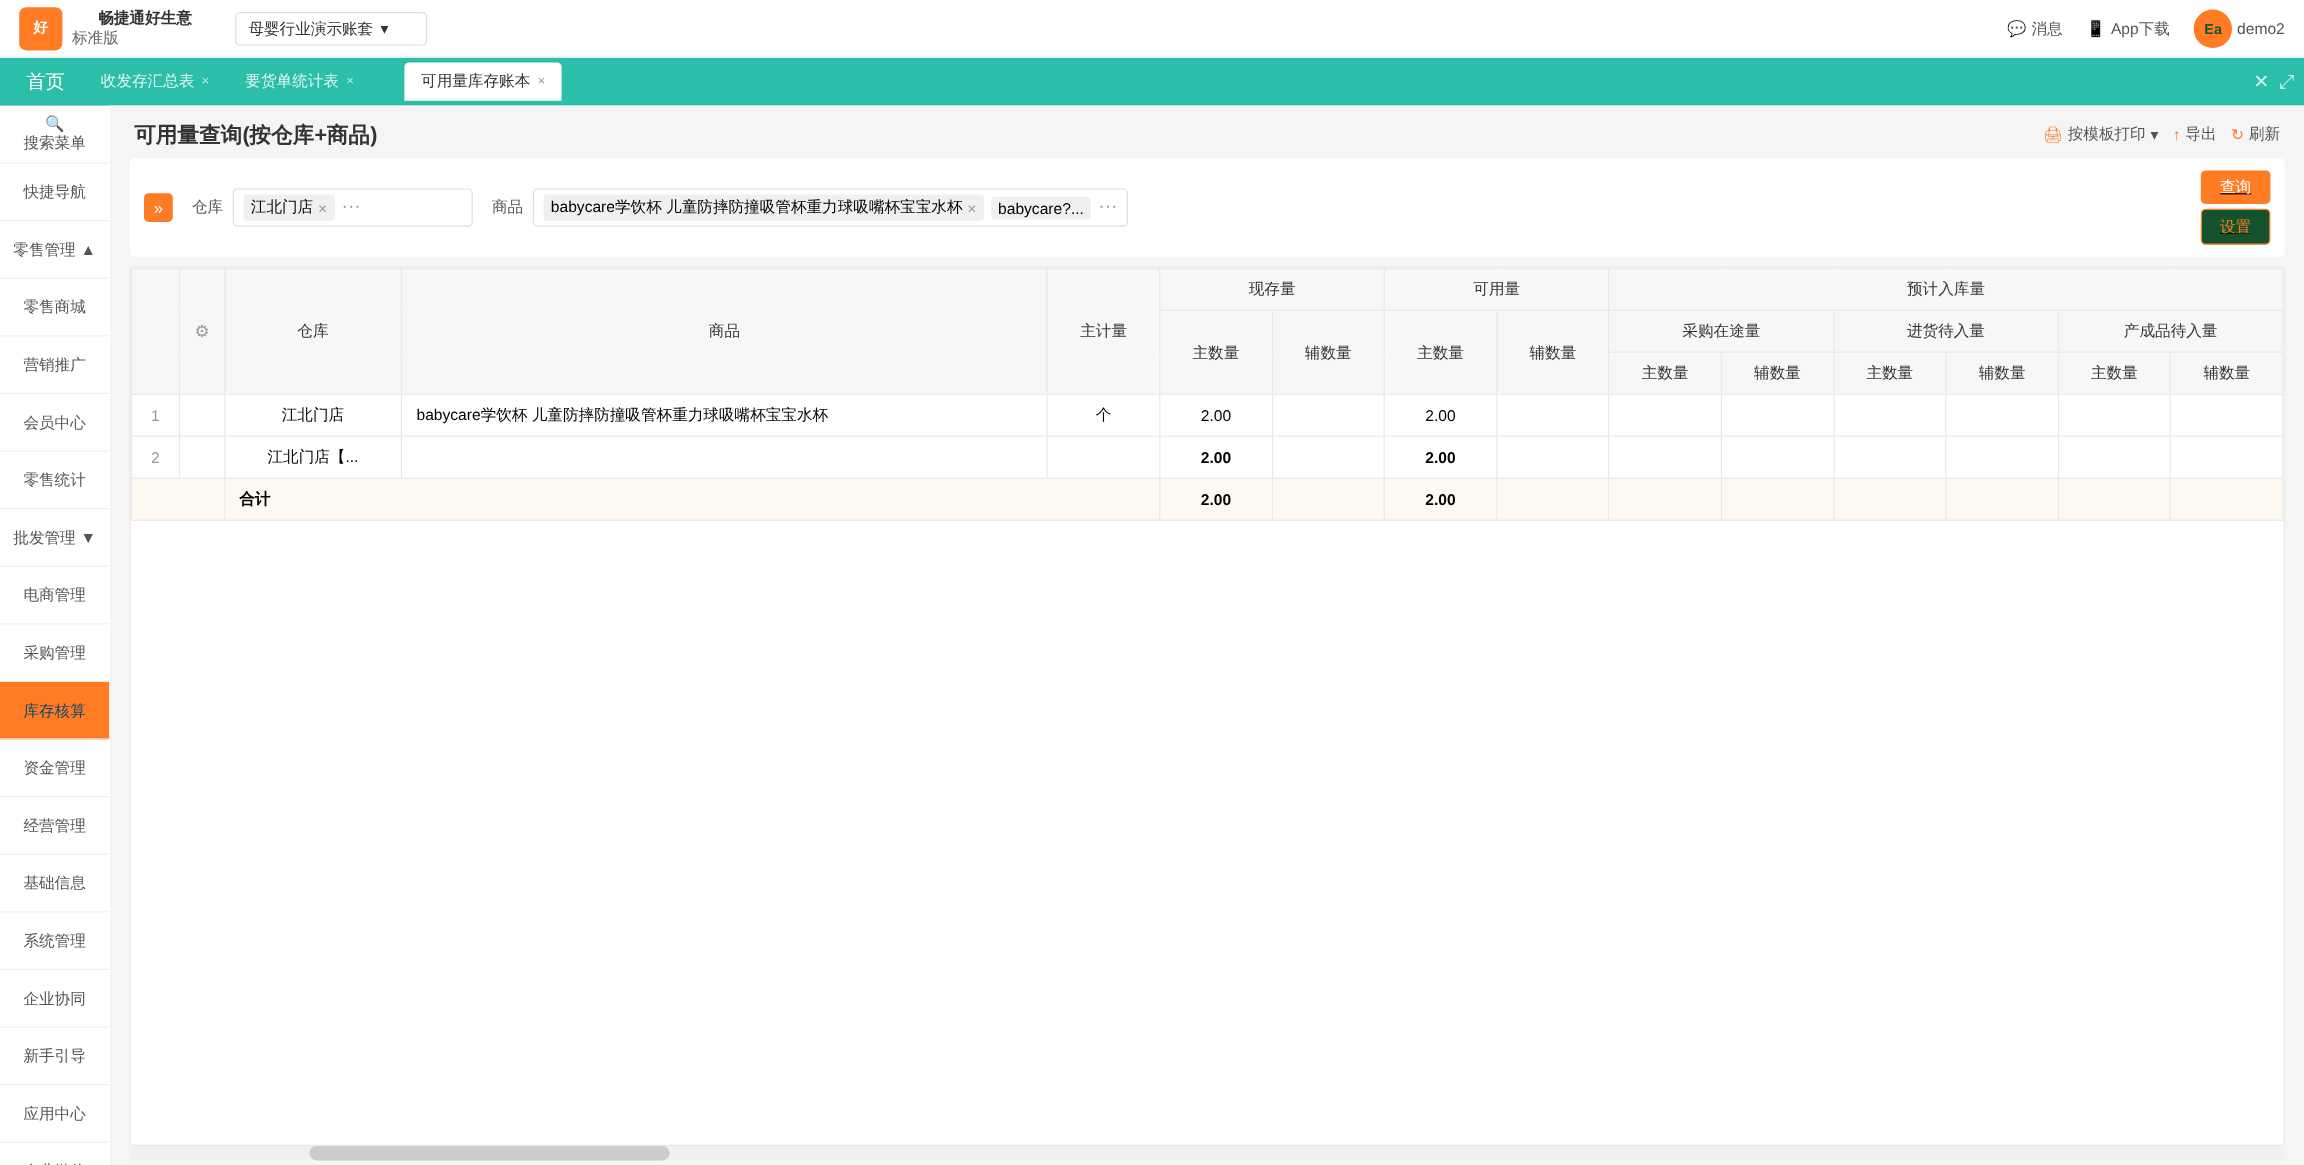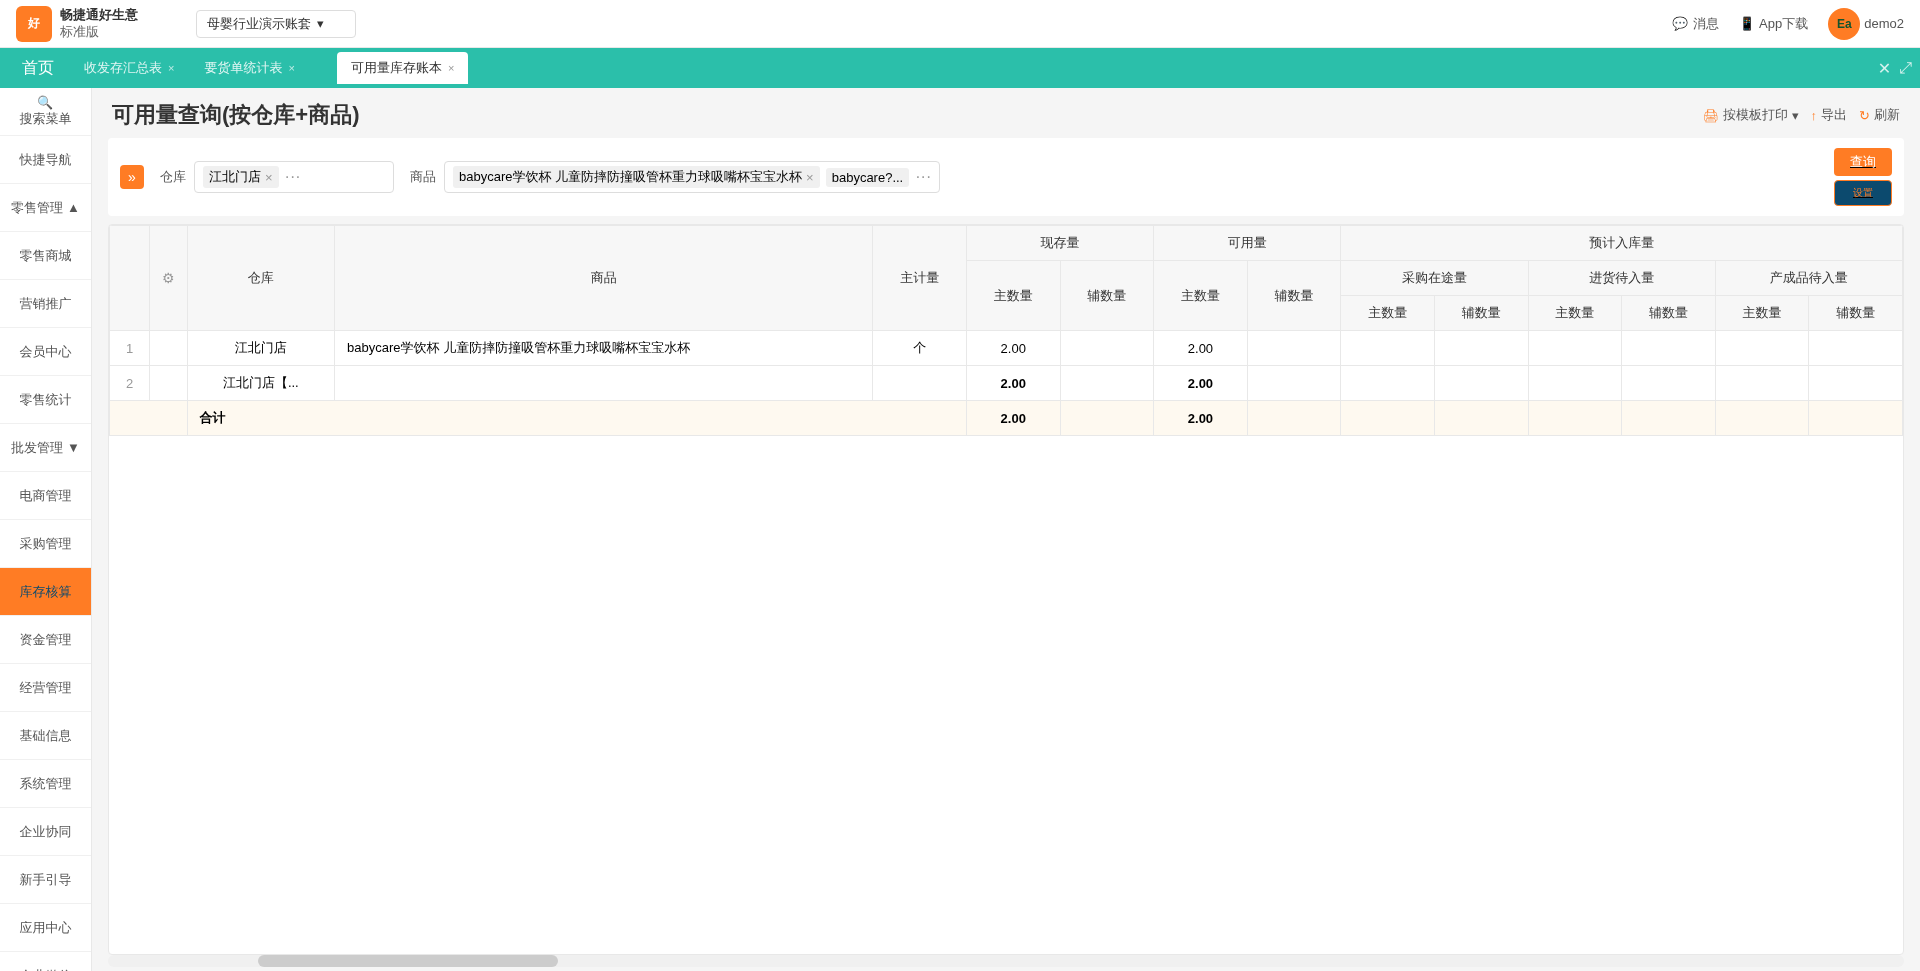--- a/index.html
+++ b/index.html
@@ -27,21 +27,21 @@
       background: #ff7c24;
       border-radius: 6px;
       display: flex;
       align-items: center;
       justify-content: center;
       color: white;
       font-weight: bold;
       font-size: 12px;
     }
     .logo-text { font-size: 12px; color: #666; line-height: 1.3; }
-    .logo-text .main { font-size: 13px; font-weight: bold; color: #333; }
+    .logo-text .main { font-size: 13px; font-weight: bold; color: #333; margin-left: 22px; }
     .topbar-selector {
       display: flex;
       align-items: center;
       border: 1px solid #ddd;
       border-radius: 4px;
       padding: 4px 10px;
       cursor: pointer;
       gap: 6px;
       font-size: 13px;
       color: #333;
@@ -179,21 +179,21 @@
 
     
     .page-header {
       background: #f5f5f5;
       padding: 12px 20px 8px;
       display: flex;
       align-items: center;
       justify-content: space-between;
     }
     .page-title {
-      font-size: 22px;
+      font-size: 18px;
       font-weight: bold;
       color: #333;
     }
     .page-actions {
       display: flex;
       align-items: center;
       gap: 12px;
     }
     .action-btn {
       display: flex;
@@ -269,27 +269,27 @@
     .btn-query {
       background: #ff7c24;
       color: white;
       border: none;
       border-radius: 4px;
       padding: 5px 16px;
       cursor: pointer;
       font-size: 13px;
     }
     .btn-settings {
-      background: #0c4a6e;
+      background: #14532d;
       color: #ff7c24;
       border: 1px solid #ff7c24;
       border-radius: 4px;
       padding: 5px 4px;
       cursor: pointer;
-      font-size: 10px;
+      font-size: 13px;
     }
 
     
     .table-container {
       background: #fff;
       margin: 0 16px;
       border-radius: 4px;
       border: 1px solid #e8e8e8;
       overflow: auto;
       flex: 1;

